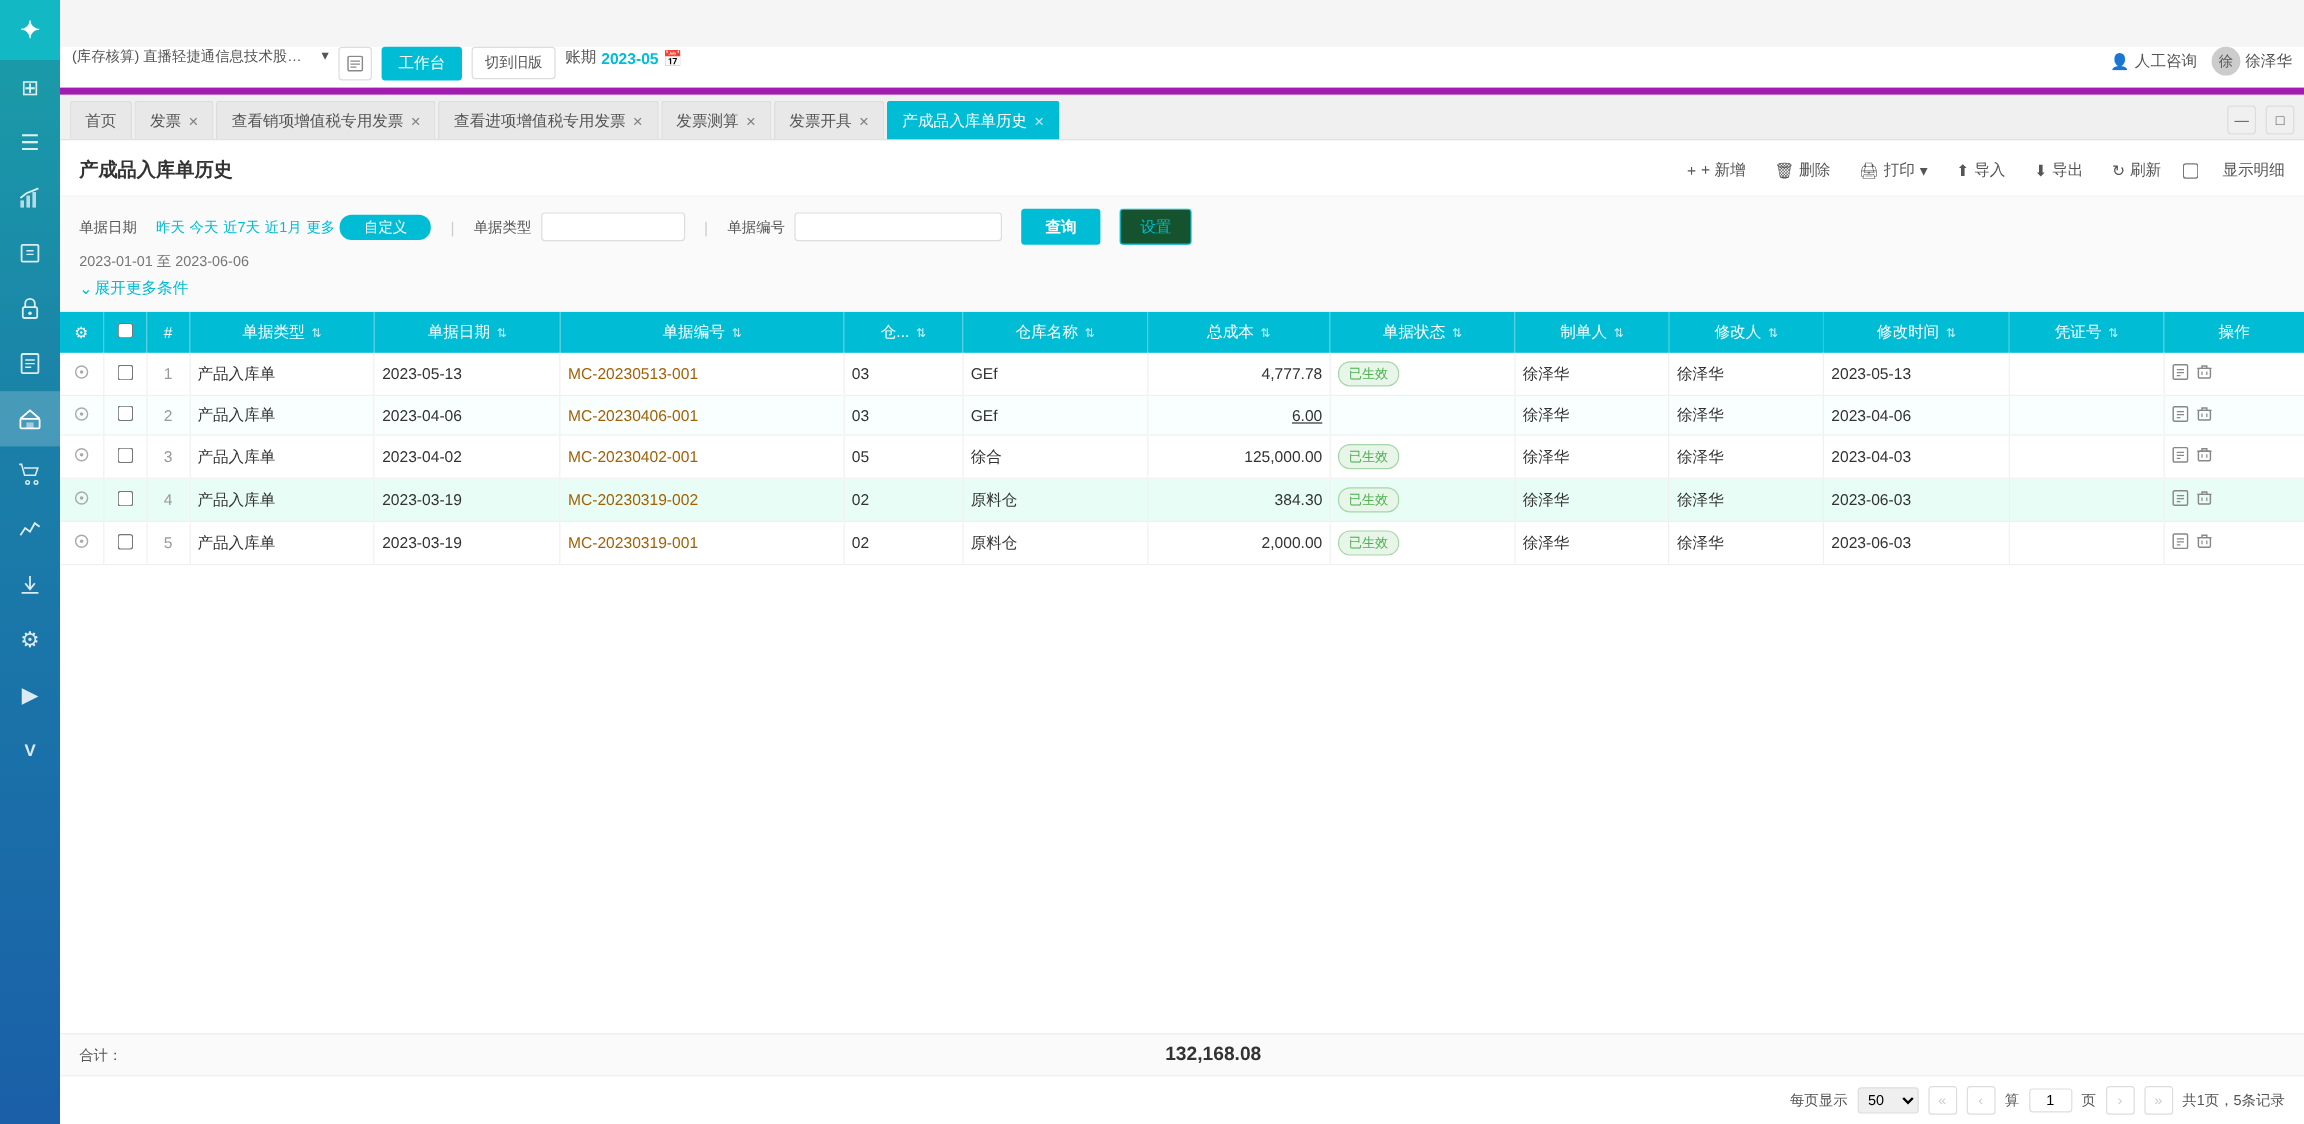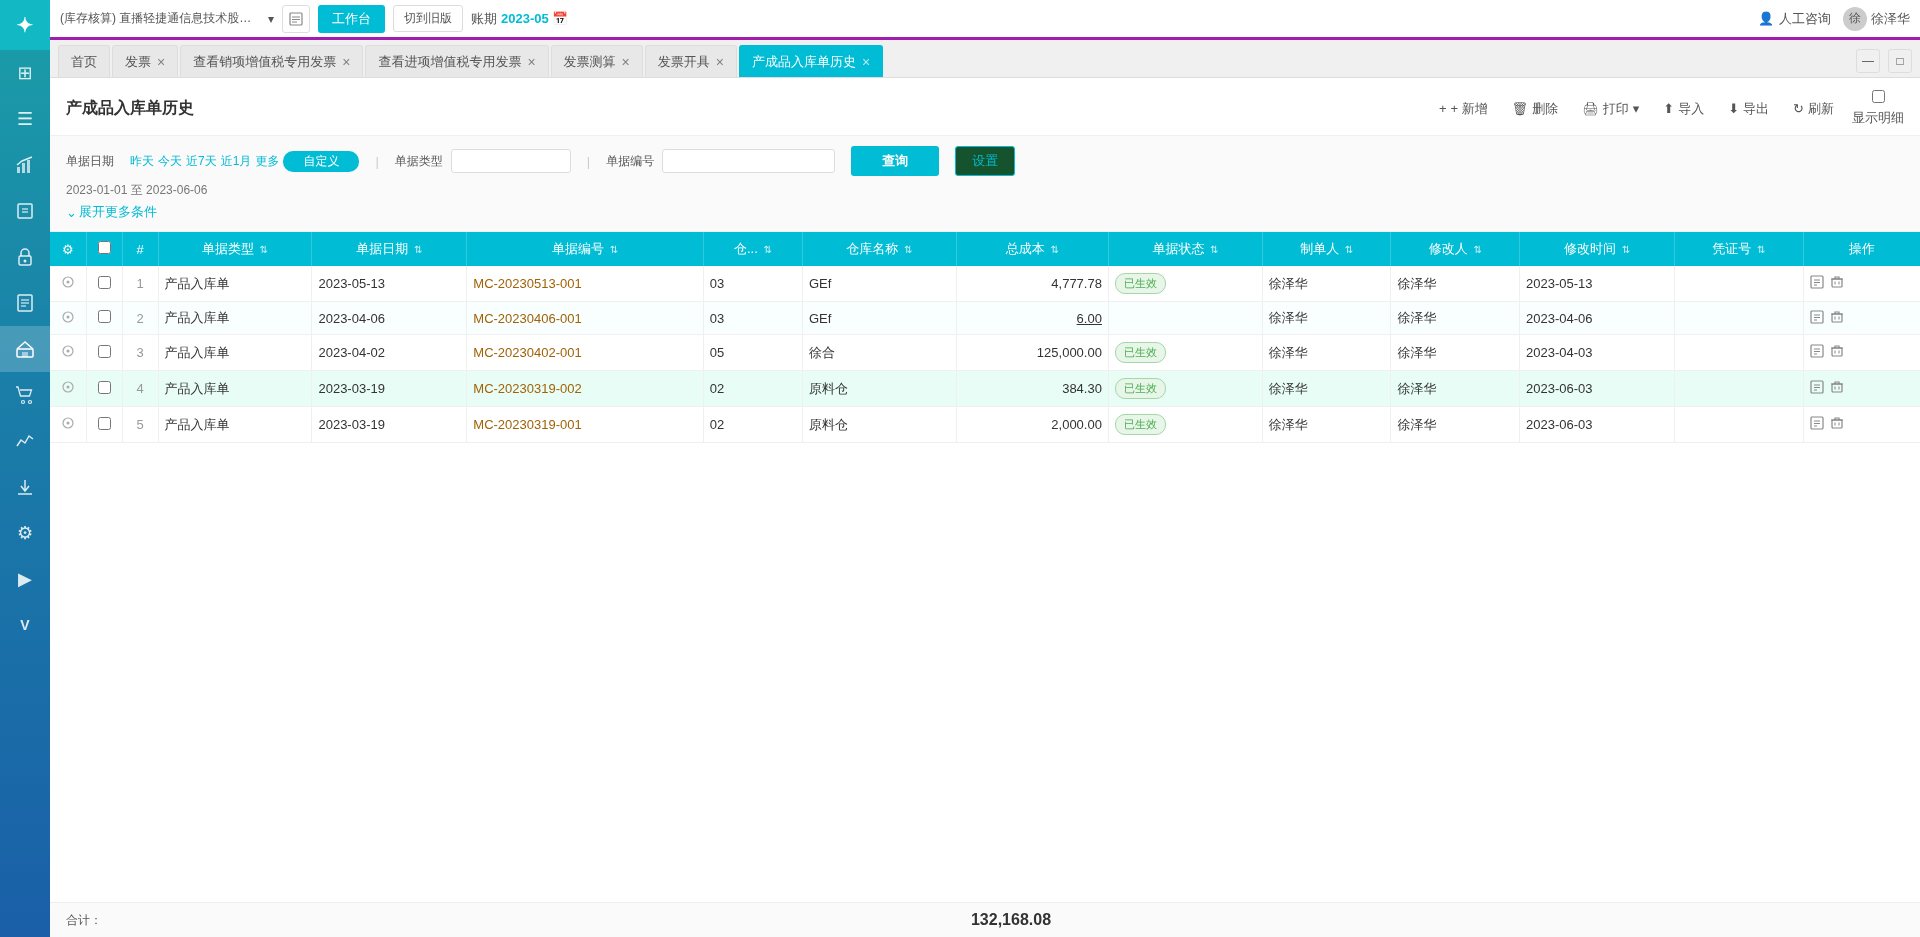--- a/index.html
+++ b/index.html
@@ -50,26 +50,27 @@
       flex: 1;
       display: flex;
       flex-direction: column;
       overflow: hidden;
     }
 
     
     .topbar {
       height: 40px;
       background: #fff;
-      border-bottom: 3px solid #a21caf;
-      display: flex;
-      align-items: center;
+      border-bottom: 6px solid #a21caf;
+      display: flex;
+      align-items: flex-start;
       padding: 0 10px;
       gap: 8px;
       flex-shrink: 0;
+      margin-top: 39px;
     }
     .topbar-app-name {
       font-size: 12px;
       color: #555;
       max-width: 200px;
       overflow: hidden;
       text-overflow: ellipsis;
       white-space: nowrap;
     }
     .topbar-dropdown-btn {
@@ -222,24 +223,23 @@
       color: #555;
       font-size: 13px;
       padding: 4px 6px;
     }
     .print-btn {
       position: relative;
     }
     .show-detail-check {
       display: flex;
       align-items: center;
-      gap: 6px;
-      font-size: 12px;
-      color: #555;
-      flex-direction: column;
+      gap: 20px;
+      font-size: 12px;
+      color: #555;
     }
 
     
     .filter-area {
       padding: 10px 16px;
       background: #fafafa;
       border-bottom: 1px solid #eee;
     }
     .filter-row {
       display: flex;
@@ -303,21 +303,21 @@
       font-size: 12px;
       color: #333;
       background: white;
       min-width: 150px;
     }
     .filter-query-btn {
       background: #00bcd4;
       color: white;
       border: none;
       border-radius: 3px;
-      padding: 6px 31px;
+      padding: 6px 20px;
       cursor: pointer;
       font-size: 13px;
       font-weight: bold;
     }
     .filter-setting-btn {
       background: #14532d;
       border: 1px solid #00bcd4;
       color: #00bcd4;
       border-radius: 3px;
       padding: 5px 16px;
@@ -899,15 +899,31 @@
       </table>
     </div>
 
     <div class="table-footer">
       <span class="footer-total-label">合计：</span>
       <span style="flex:1;"></span>
       <span class="footer-total-value">132,168.08</span>
       <span style="flex:1;"></span>
     </div>
 
+    <div class="pagination-bar">
+      <span class="page-size-label">每页显示</span>
+      <select class="page-size-select">
+        <option value="50">50</option>
+        <option value="100">100</option>
+        <option value="200">200</option>
+      </select>
+      <button class="page-nav-btn" disabled="">«</button>
+      <button class="page-nav-btn" disabled="">‹</button>
+      <span class="page-label">算</span>
+      <input class="page-input" type="text" value="1" style="">
+      <span class="page-label">页</span>
+      <button class="page-nav-btn" disabled="">›</button>
+      <button class="page-nav-btn" disabled="">»</button>
+      <span class="page-info">共1页，5条记录</span>
+    </div>
 
   </div>
 </div>
 
 </body></html>

